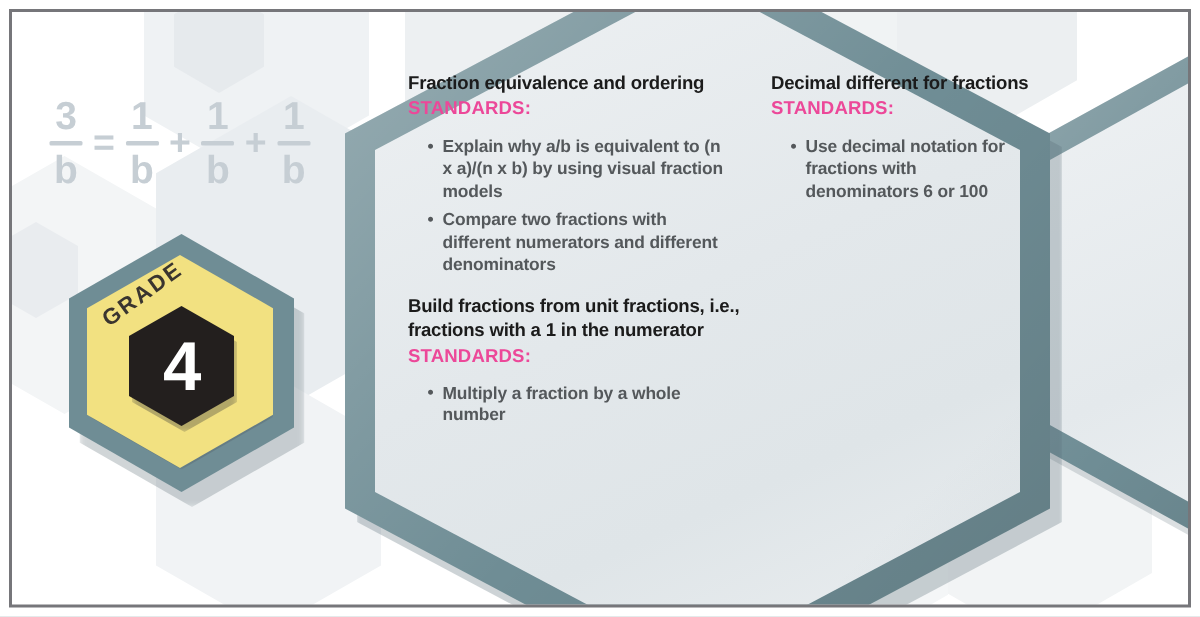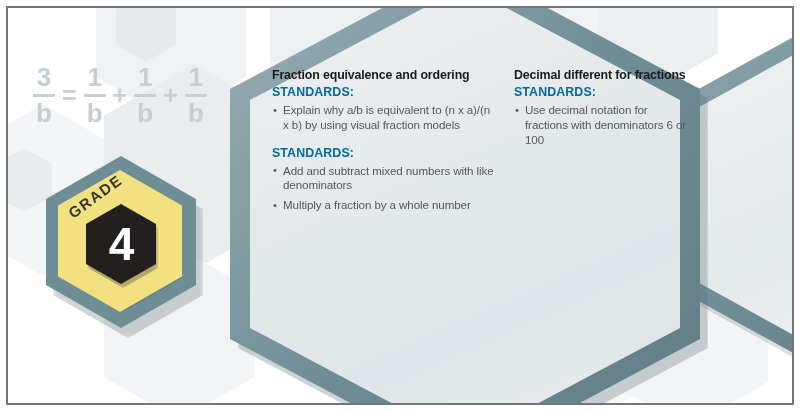--- a/index.html
+++ b/index.html
@@ -251,51 +251,52 @@
     letter-spacing: 1.6px;
     transform: rotate(-36deg);
     transform-origin: left center;
     white-space: nowrap;
   }
 
   
   .content {
     position: absolute;
     left: 264px;
-    top: 60px;
+    top: 40px;
     width: 430px;
     z-index: 30;
     display: flex;
     gap: 18px;
   }
   .col-left { width: 224px; flex: none; }
   .col-right { width: 178px; flex: none; }
 
   .sec { margin-bottom: 13px; }
   .sec:last-child { margin-bottom: 0; }
 
   .sec-title {
     color: #1b1b1b;
     font-size: 12.4px;
     font-weight: bold;
     line-height: 1.22;
     margin: 0 0 2px 0;
     letter-spacing: -0.15px;
   }
   .sec-standards {
-    color: #0369a1;
+    color: #ec4899;
     font-size: 12.4px;
     font-weight: bold;
     letter-spacing: 0.1px;
     margin: 0 0 4px 0;
   }
   ul.bullets {
     list-style: none;
-    margin: 0;
+    margin: 12px;
     padding: 0;
+    font-weight: bold;
   }
   ul.bullets li {
     position: relative;
     padding-left: 11px;
     margin-bottom: 5px;
     color: #54585b;
     font-size: 11.6px;
     line-height: 1.27;
     letter-spacing: -0.1px;
   }
@@ -384,27 +385,28 @@
 
     <div class="content">
 
       <div class="col-left">
 
         <div class="sec">
           <p class="sec-title">Fraction equivalence and ordering</p>
           <p class="sec-standards">STANDARDS:</p>
           <ul class="bullets">
             <li>Explain why a/b is equivalent to (n x a)/(n x b) by using visual fraction models</li>
+            <li>Compare two fractions with different numerators and different denominators</li>
           </ul>
         </div>
 
         <div class="sec">
+          <p class="sec-title">Build fractions from unit fractions, i.e., fractions with a 1 in the numerator</p>
           <p class="sec-standards">STANDARDS:</p>
           <ul class="bullets">
-            <li>Add and subtract mixed numbers with like denominators</li>
             <li>Multiply a fraction by a whole number</li>
           </ul>
         </div>
 
       </div>
 
       <div class="col-right">
 
         <div class="sec">
           <p class="sec-title">Decimal different for fractions</p>

